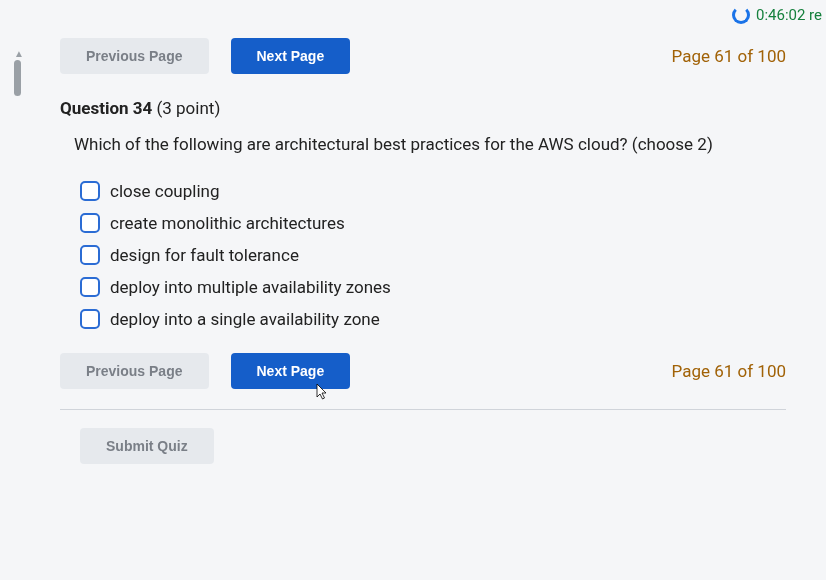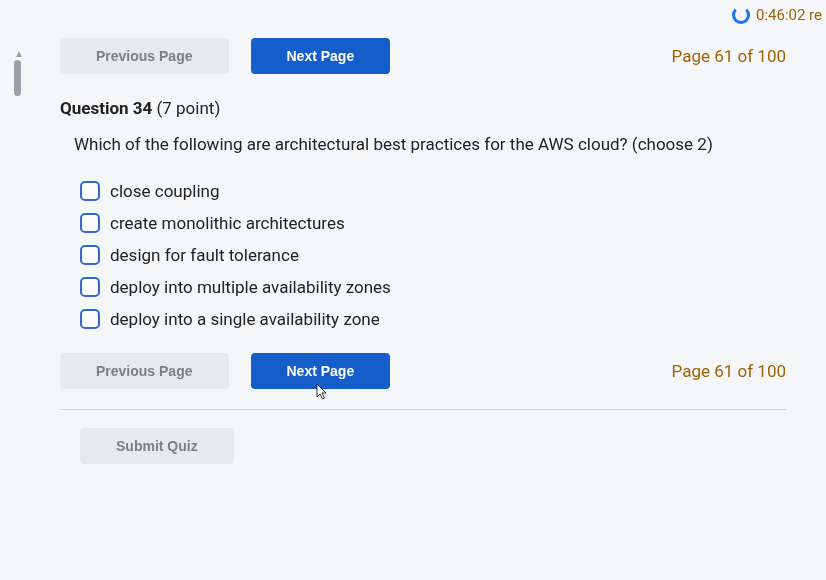--- a/index.html
+++ b/index.html
@@ -10,21 +10,21 @@
       height: 580px;
       overflow: hidden;
       color: #222;
     }
     .timer-bar {
       display: flex;
       justify-content: flex-end;
       align-items: center;
       padding: 6px 4px 2px 0;
       font-size: 15px;
-      color: #a16207;
+      color: #15803d;
       text-align: center;
     }
     .timer-spinner {
       width: 18px;
       height: 18px;
       border: 3px solid #1a73e8;
       border-top-color: transparent;
       border-radius: 50%;
       margin-right: 6px;
       display: inline-block;
@@ -51,21 +51,21 @@
     }
     .nav-row {
       display: flex;
       align-items: center;
       gap: 22px;
       margin-bottom: 24px;
     }
     .btn {
       border: none;
       border-radius: 4px;
-      padding: 10px 36px;
+      padding: 10px 26px;
       font-size: 14px;
       font-weight: 600;
       cursor: pointer;
     }
     .btn-secondary {
       background: #e6e9ed;
       color: #7a7f87;
     }
     .btn-primary {
       background: #155ec9;
@@ -155,21 +155,21 @@
   <div class="scroll-handle"></div>
 
   <div class="nav-row">
     <button class="btn btn-secondary">Previous Page</button>
     <button class="btn btn-primary">Next Page</button>
     <div class="page-indicator">Page 61 of 100</div>
   </div>
 
   <div class="question-header">
     <span class="qnum">Question 34</span>
-    <span>(7 point)</span>
+    <span>(3 point)</span>
   </div>
 
   <div class="question-text">Which of the following are architectural best practices for the AWS cloud? (choose 2)</div>
 
   <div class="options">
     <label class="option">
       <span class="checkbox"></span>
       <span>close coupling</span>
     </label>
     <label class="option">

